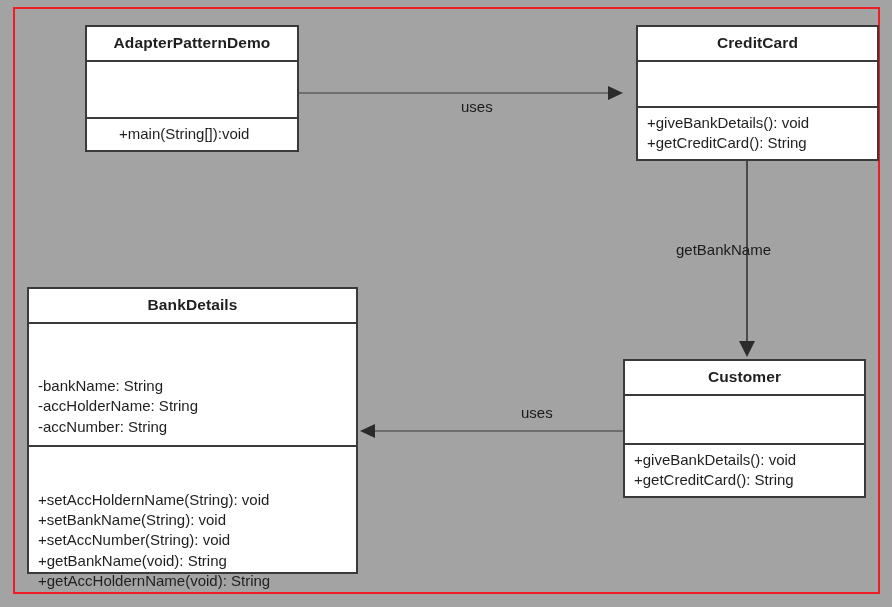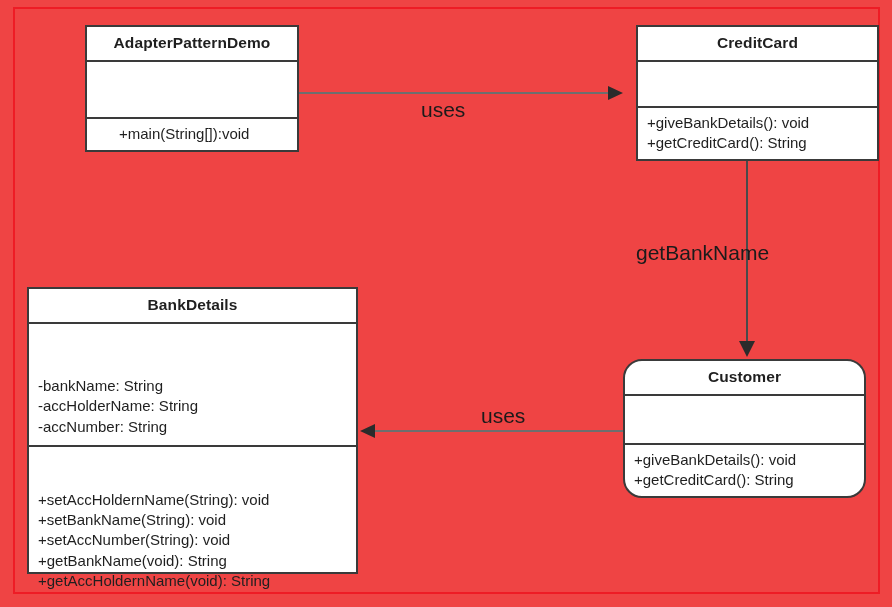--- a/index.html
+++ b/index.html
@@ -10,21 +10,21 @@
   }
   body {
     font-family: "Liberation Sans", sans-serif;
     -webkit-font-smoothing: antialiased;
   }
 
   #canvas {
     position: relative;
     width: 892px;
     height: 607px;
-    background: #ef4444;
+    background: #a3a3a3;
     overflow: hidden;
   }
 
   
   #red-frame {
     position: absolute;
     left: 13px;
     top: 7px;
     width: 867px;
     height: 587px;
@@ -99,25 +99,26 @@
     border-bottom: 7px solid transparent;
     border-right: 15px solid #2b2b2b;
   }
   .arrow-down {
     border-left: 8px solid transparent;
     border-right: 8px solid transparent;
     border-top: 16px solid #2b2b2b;
   }
   .edge-label {
     position: absolute;
-    font-size: 21px;
+    font-size: 15px;
     color: #1b1b1b;
     white-space: nowrap;
     background: transparent;
     z-index: 4;
+    margin-left: 40px;
   }
 </style>
 </head>
 <body>
 
 <div id="canvas">
 
   <div id="red-frame"></div>
 
   <div class="uml-class" style="left:85px; top:25px; width:214px; height:127px;">
@@ -146,21 +147,21 @@
     </div>
     <div class="uml-compartment" style="flex:1 1 auto; padding-top:7px;">
       <div class="uml-member">+setAccHoldernName(String): void</div>
       <div class="uml-member">+setBankName(String): void</div>
       <div class="uml-member">+setAccNumber(String): void</div>
       <div class="uml-member">+getBankName(void): String</div>
       <div class="uml-member">+getAccHoldernName(void): String</div>
     </div>
   </div>
 
-  <div class="uml-class" style="left:623px; top:359px; width:243px; height:139px;border-radius:19px;">
+  <div class="uml-class" style="left:623px; top:359px; width:243px; height:139px;">
     <div class="uml-title">Customer</div>
     <div class="uml-compartment divider empty" style="flex:1 1 auto;"></div>
     <div class="uml-compartment" style="flex:0 0 auto;">
       <div class="uml-member">+giveBankDetails(): void</div>
       <div class="uml-member">+getCreditCard(): String</div>
     </div>
   </div>
 
   <div class="edge-line-h" style="left:299px; top:92px; width:311px;"></div>
   <div class="arrow-head arrow-right" style="left:608px; top:86px;"></div>

